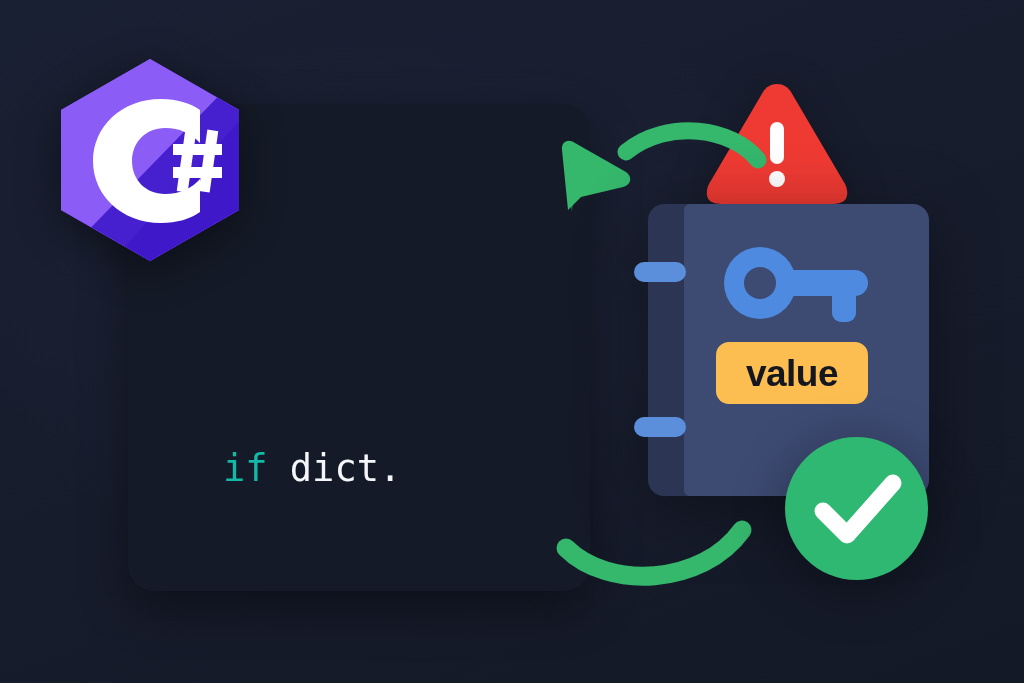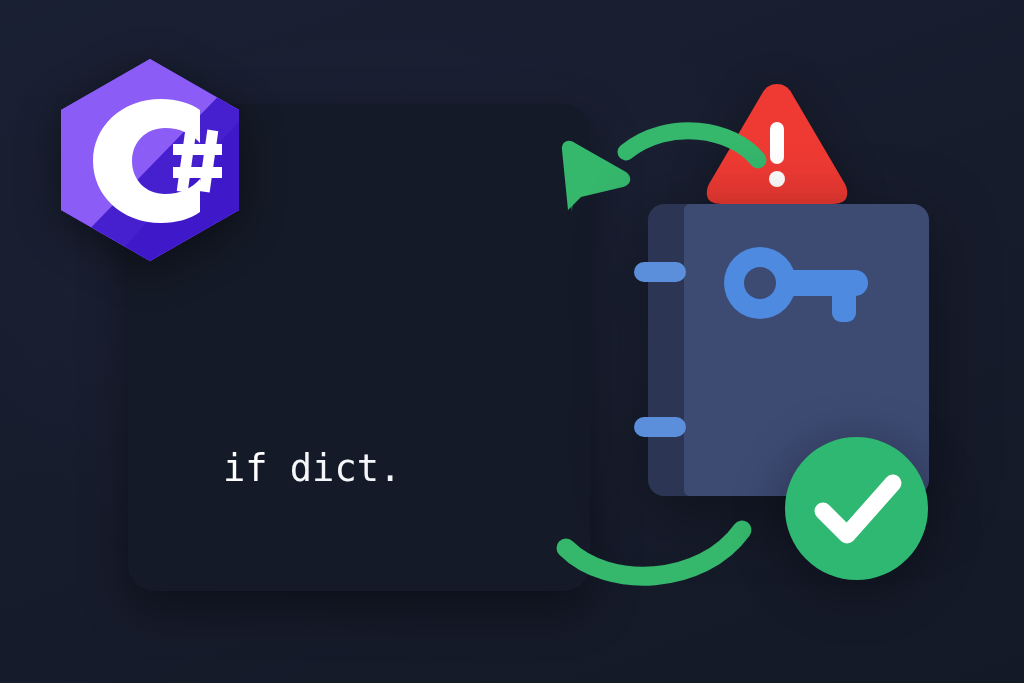--- a/index.html
+++ b/index.html
@@ -42,21 +42,21 @@
     left: 95px;
     top: 108px;
     width: 400px;
     font-family: "DejaVu Sans Mono", "Liberation Mono", monospace;
     font-size: 37px;
     line-height: 57px;
     color: #f4f6f9;
     white-space: pre;
     letter-spacing: 0px;
   }
-  .kw { color: #ffffff; }
+  .kw { color: #14b8a6; }
 
   
   #csharp-logo {
     position: absolute;
     left: 57px;
     top: 57px;
     width: 186px;
     height: 206px;
     filter: drop-shadow(0 10px 22px rgba(0,0,0,0.45));
   }
@@ -229,20 +229,23 @@
 
     <svg id="key-icon" viewBox="0 0 150 86">
       <g fill="#4e8ae0">
         <circle cx="38" cy="41" r="36"></circle>
         <rect x="60" y="28" width="86" height="26" rx="13"></rect>
         <rect x="110" y="40" width="24" height="40" rx="9"></rect>
       </g>
       <circle cx="38" cy="41" r="16" fill="#3d4a72"></circle>
     </svg>
 
+    <div id="value-badge">
+      <span id="value-badge-label">value</span>
+    </div>
   </div>
 
   <svg id="arrow-bottom" viewBox="0 0 240 100">
     <path d="M14 58 C56 100 150 96 190 40" stroke="#35b76c" stroke-width="19" stroke-linecap="round" fill="none"></path>
   </svg>
 
   <svg id="check-circle" viewBox="0 0 143 143">
     <circle cx="71.5" cy="71.5" r="71.5" fill="#2eb872"></circle>
     <path d="M38 74 L62 98 L108 46" stroke="#ffffff" stroke-width="17" stroke-linecap="round" stroke-linejoin="round" fill="none"></path>
   </svg>

